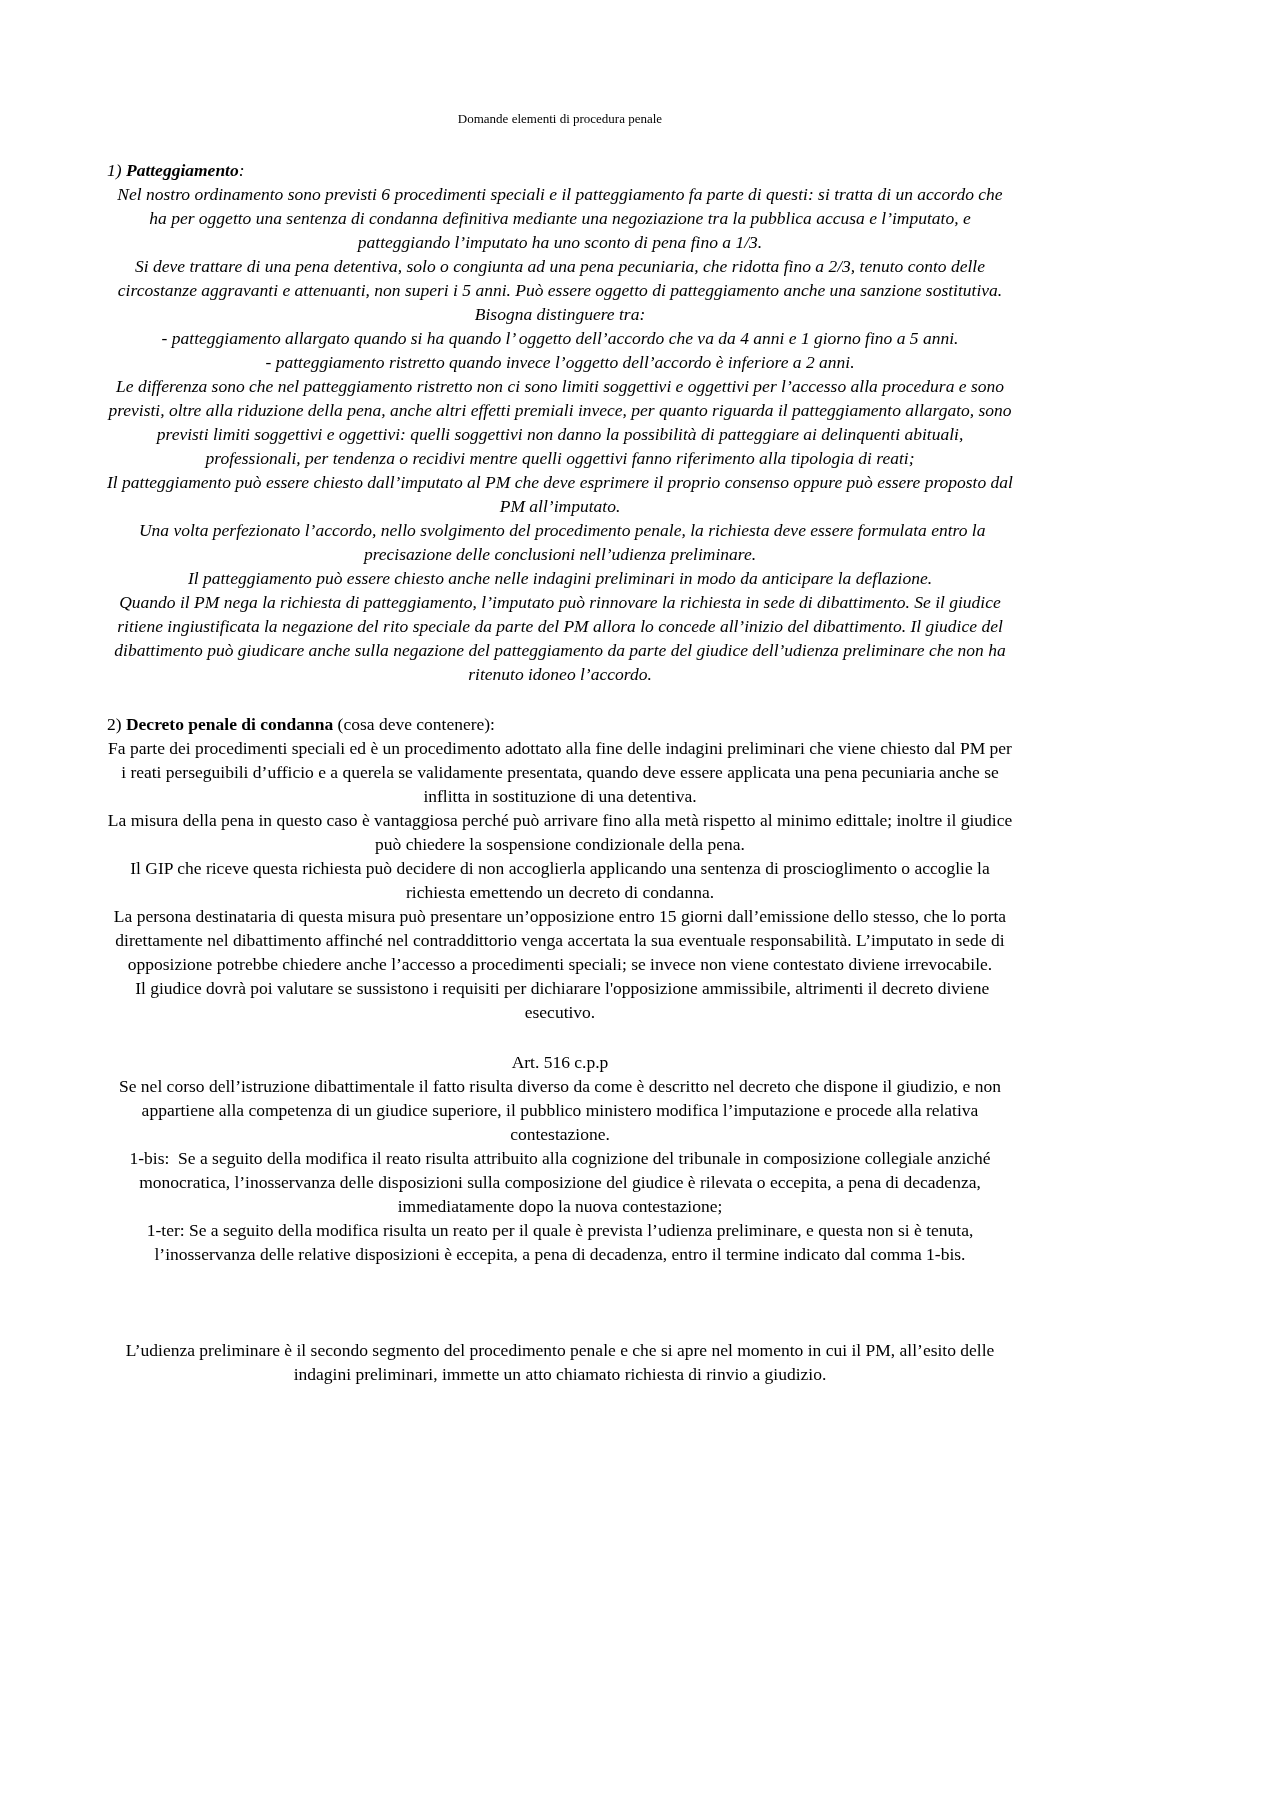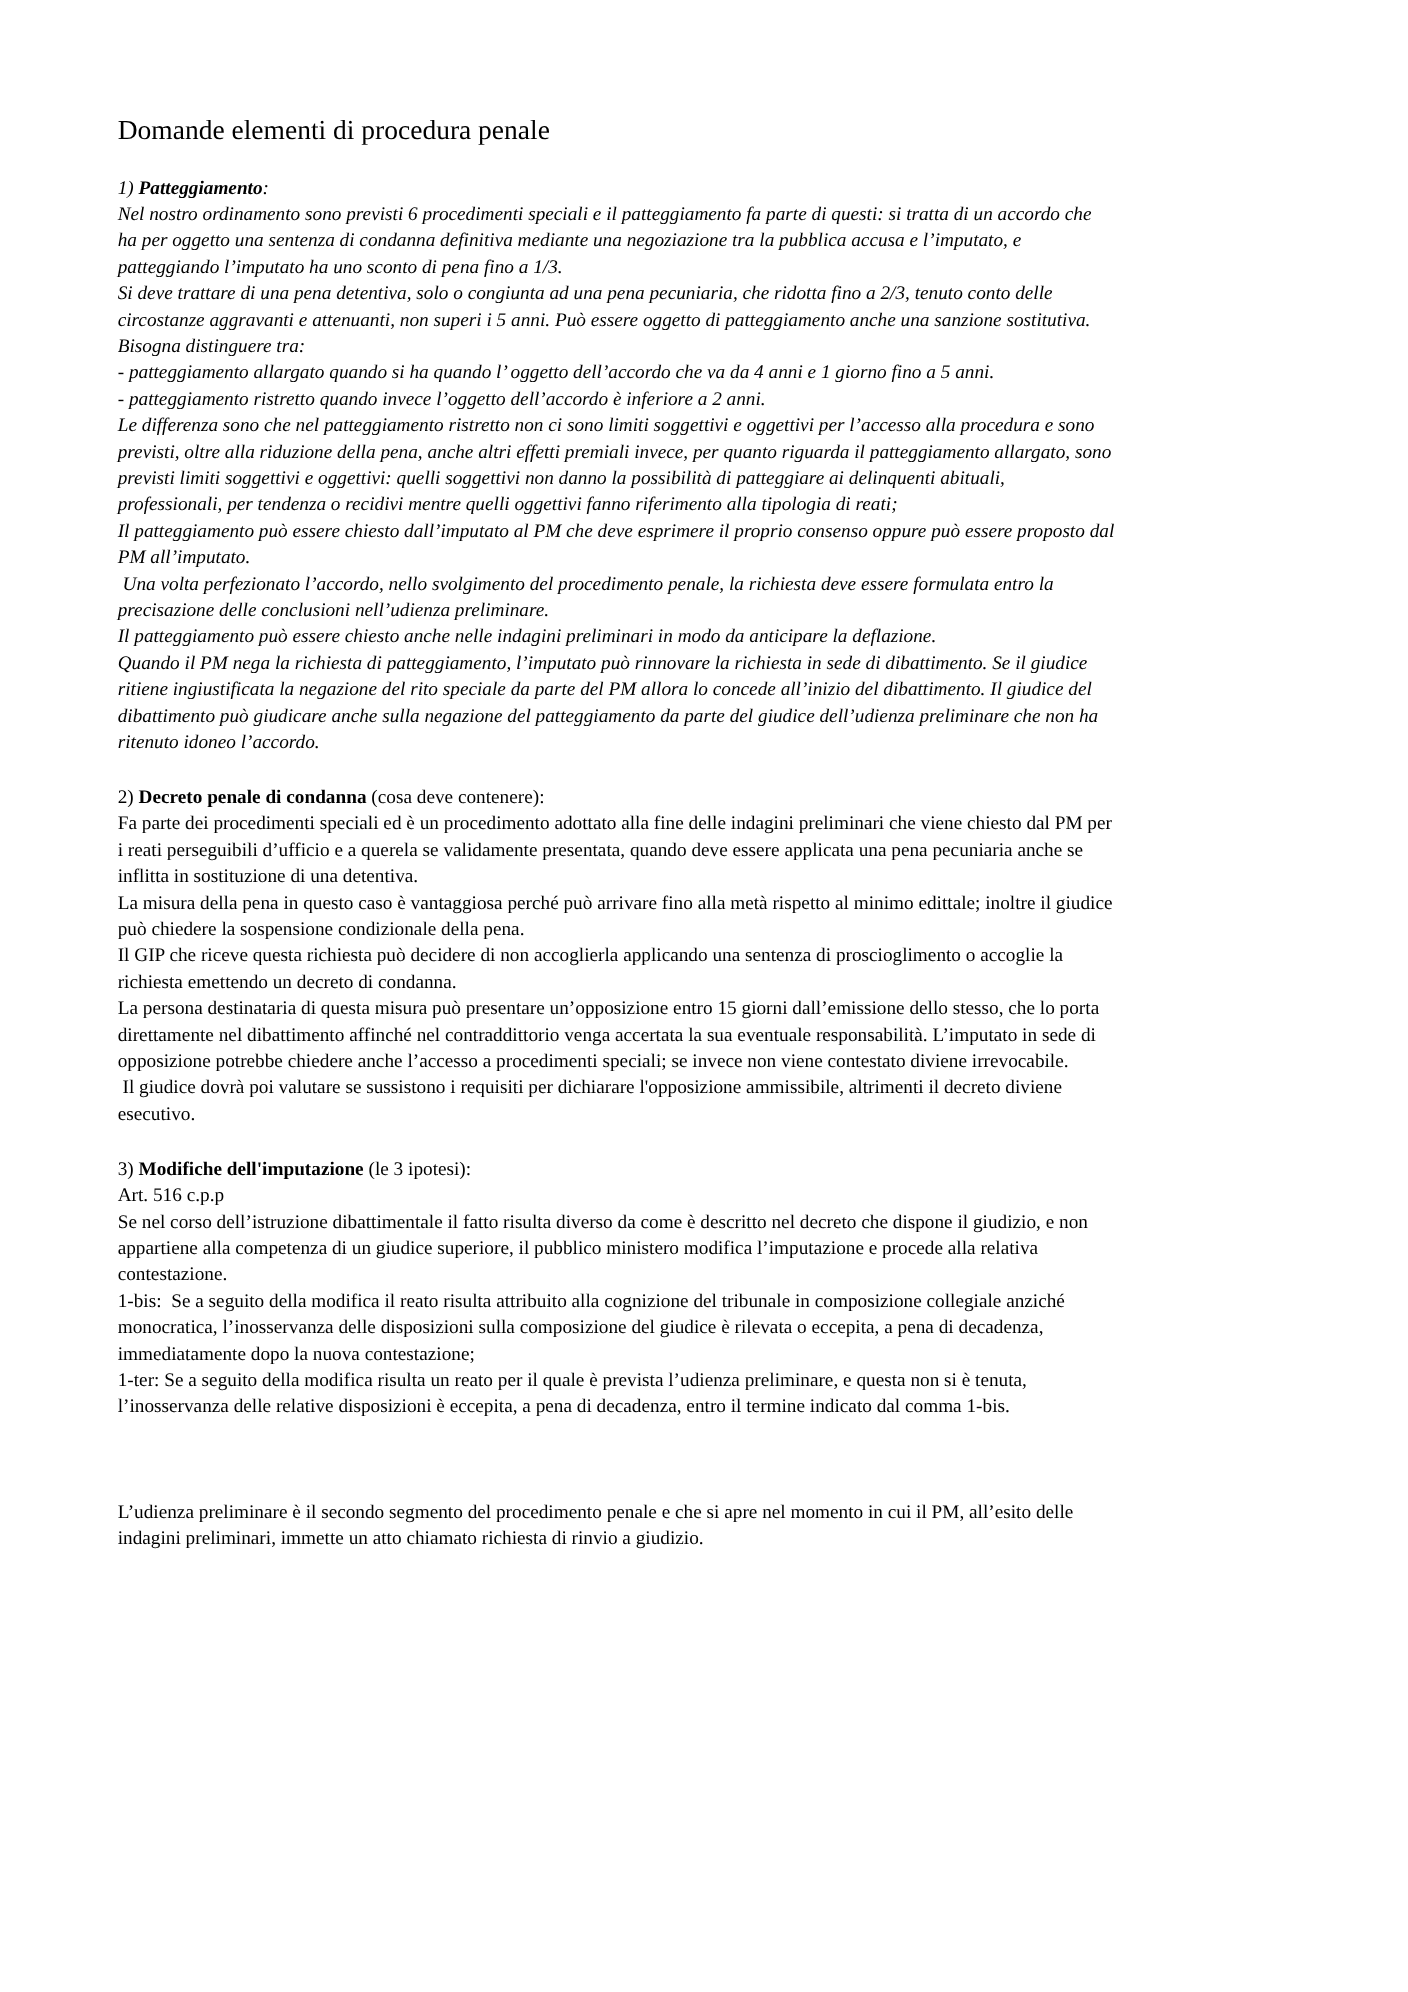--- a/index.html
+++ b/index.html
@@ -17,22 +17,22 @@
     font-size: 17.5px;
     line-height: 24px;
     box-sizing: border-box;
     padding: 106px 0 60px 0;
   }
   .content {
     margin-left: 107px;
     width: 906px;
   }
   .doc-title {
-    text-align: left;
-    font-size: 25px;
+    text-align: center;
+    font-size: 13px;
     margin: 0 0 26px 0;
     line-height: 26px;
   }
   .section {
     margin-top: 26px;
   }
   .section:first-of-type {
     margin-top: 0;
     font-style: italic;
   }
@@ -42,20 +42,21 @@
   .section-heading {
     margin: 0;
     white-space: pre-wrap;
   }
   .section-heading b {
     font-weight: bold;
   }
   .paragraph {
     margin: 0;
     white-space: pre-wrap;
+    text-align: center;
   }
 </style>
 </head>
 <body>
 
 <div class="page">
   <div class="content">
     <p class="doc-title">Domande elementi di procedura penale</p>
     <div id="sections-container">
         <section class="section">
@@ -73,21 +74,20 @@
         </section>
         <section class="section">
           <p class="section-heading"><span>2) </span><b>Decreto penale di condanna</b><span> (cosa deve contenere):</span></p>
           <p class="paragraph">Fa parte dei procedimenti speciali ed è un procedimento adottato alla fine delle indagini preliminari che viene chiesto dal PM per i reati perseguibili d’ufficio e a querela se validamente presentata, quando deve essere applicata una pena pecuniaria anche se inflitta in sostituzione di una detentiva.</p>
           <p class="paragraph">La misura della pena in questo caso è vantaggiosa perché può arrivare fino alla metà rispetto al minimo edittale; inoltre il giudice può chiedere la sospensione condizionale della pena.</p>
           <p class="paragraph">Il GIP che riceve questa richiesta può decidere di non accoglierla applicando una sentenza di proscioglimento o accoglie la richiesta emettendo un decreto di condanna.</p>
           <p class="paragraph">La persona destinataria di questa misura può presentare un’opposizione entro 15 giorni dall’emissione dello stesso, che lo porta direttamente nel dibattimento affinché nel contraddittorio venga accertata la sua eventuale responsabilità. L’imputato in sede di opposizione potrebbe chiedere anche l’accesso a procedimenti speciali; se invece non viene contestato diviene irrevocabile.</p>
           <p class="paragraph"> Il giudice dovrà poi valutare se sussistono i requisiti per dichiarare l'opposizione ammissibile, altrimenti il decreto diviene esecutivo.</p>
         </section>
         <section class="section">
-          <p class="section-heading"><span>3) </span><b>Modifiche dell'imputazione</b><span> (le 3 ipotesi):</span></p>
           <p class="paragraph">Art. 516 c.p.p</p>
           <p class="paragraph">Se nel corso dell’istruzione dibattimentale il fatto risulta diverso da come è descritto nel decreto che dispone il giudizio, e non appartiene alla competenza di un giudice superiore, il pubblico ministero modifica l’imputazione e procede alla relativa contestazione.</p>
           <p class="paragraph">1-bis:  Se a seguito della modifica il reato risulta attribuito alla cognizione del tribunale in composizione collegiale anziché monocratica, l’inosservanza delle disposizioni sulla composizione del giudice è rilevata o eccepita, a pena di decadenza, immediatamente dopo la nuova contestazione;</p>
           <p class="paragraph">1-ter: Se a seguito della modifica risulta un reato per il quale è prevista l’udienza preliminare, e questa non si è tenuta, l’inosservanza delle relative disposizioni è eccepita, a pena di decadenza, entro il termine indicato dal comma 1-bis.</p>
         </section>
         <section class="section">
           <p class="paragraph">L’udienza preliminare è il secondo segmento del procedimento penale e che si apre nel momento in cui il PM, all’esito delle indagini preliminari, immette un atto chiamato richiesta di rinvio a giudizio.</p>
         </section>
       </div>
   </div>

